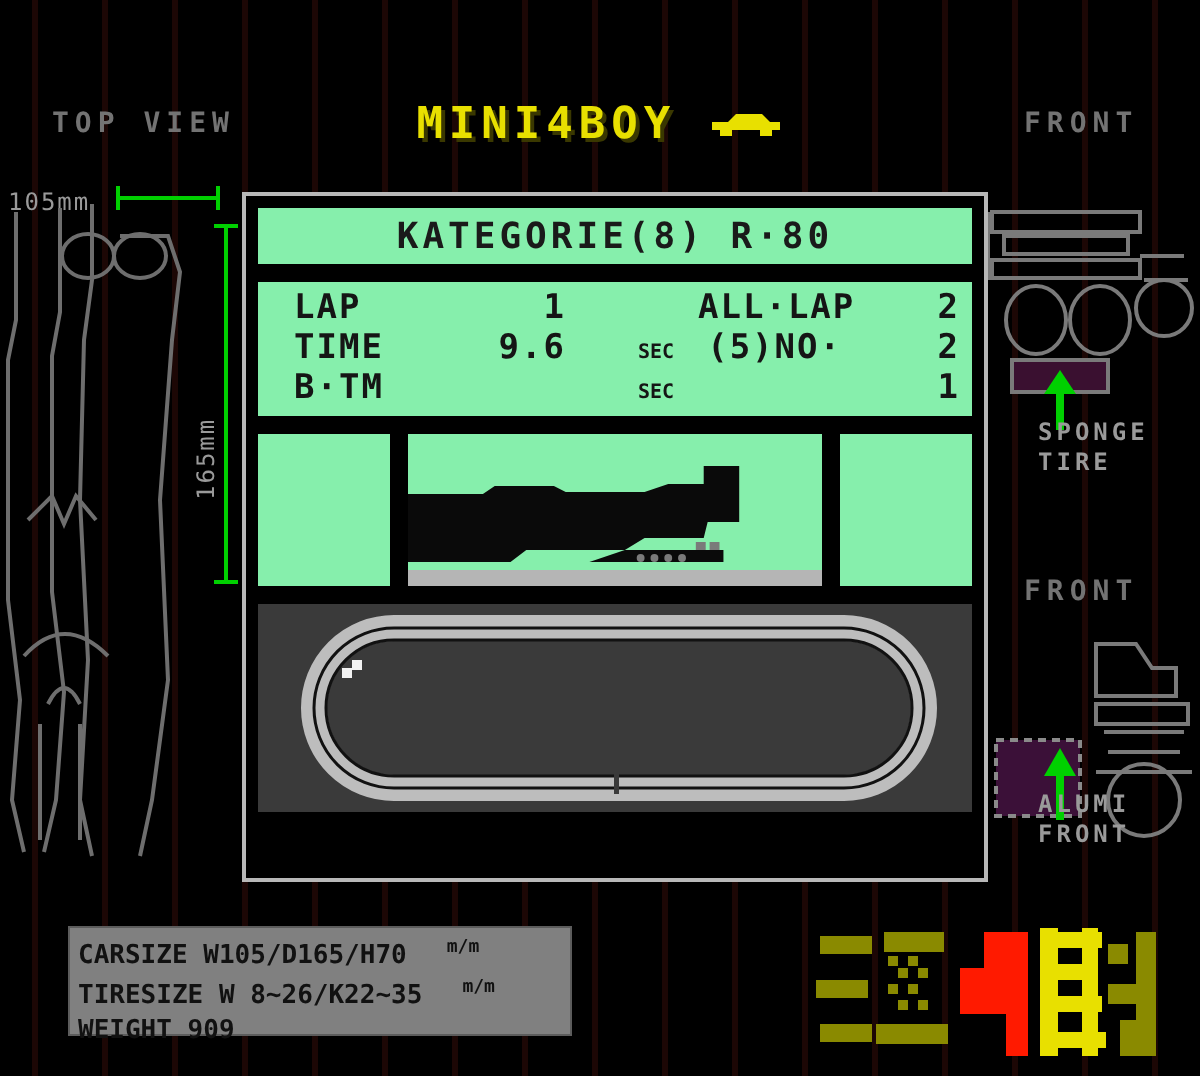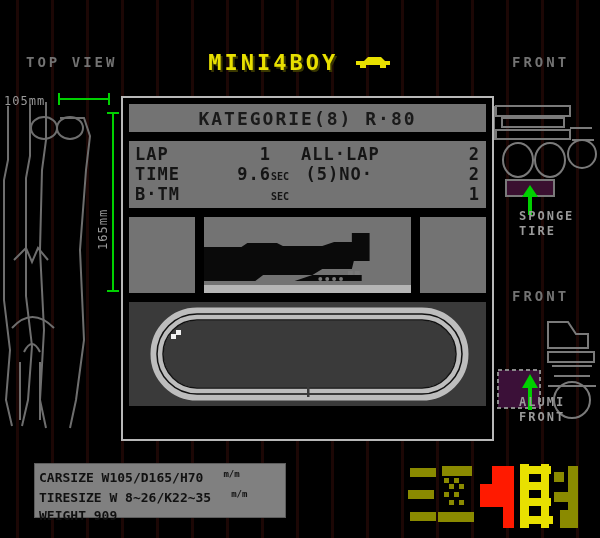--- a/index.html
+++ b/index.html
@@ -41,32 +41,32 @@
   
   .dim-text { position:absolute; color:#9a9a9a; font-size:12px; letter-spacing:1px; }
   #dim-105 { left:4px; top:94px; }
   #dim-165 { left:96px; top:250px; transform:rotate(-90deg); transform-origin:left top;
              white-space:nowrap; }
 
   
   #console { position:absolute; left:121px; top:96px; width:373px; height:345px;
              border:2px solid #b8b8b8; background:#000; padding:4px; }
 
-  .lcd { background:#737373; border:2px solid #000; }
+  .lcd { background:#86efac; border:2px solid #000; }
 
   #cat-bar { height:32px; display:flex; align-items:center; justify-content:center;
              margin-bottom:5px; }
   #cat-text { color:#1a1a1a; font-size:18px; font-weight:bold; letter-spacing:2px; }
 
   #stats { padding:3px 6px 4px 6px; margin-bottom:5px; }
   .stat-row { display:flex; align-items:baseline; color:#151515; font-size:17px;
               font-weight:bold; letter-spacing:1px; height:20px; }
-  .c-label { width:78px; }
+  .c-label { width:78px;margin-left:12px; }
   .c-val   { width:58px; text-align:right; }
-  .c-unit  { width:30px; font-size:10px; letter-spacing:0; }
+  .c-unit  { width:30px; font-size:10px; letter-spacing:0;margin-left:36px; }
   .c-mid   { width:72px; text-align:right; }
   .c-end   { flex:1; text-align:right; }
 
   
   #views { display:flex; gap:5px; margin-bottom:5px; height:80px; }
   #view-left, #view-right { width:70px; }
   #view-center { flex:1; position:relative; overflow:hidden; }
   #car-side { position:absolute; left:0; bottom:0; width:100%; height:100%; }
 
   

